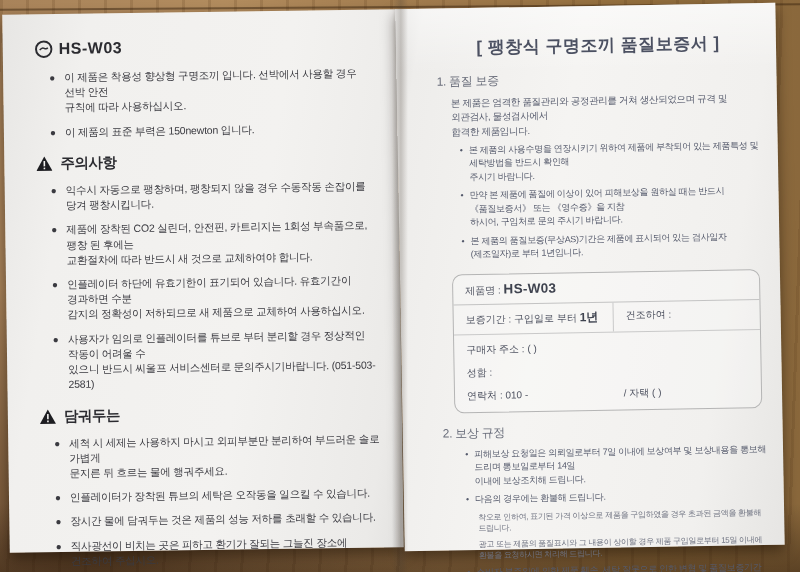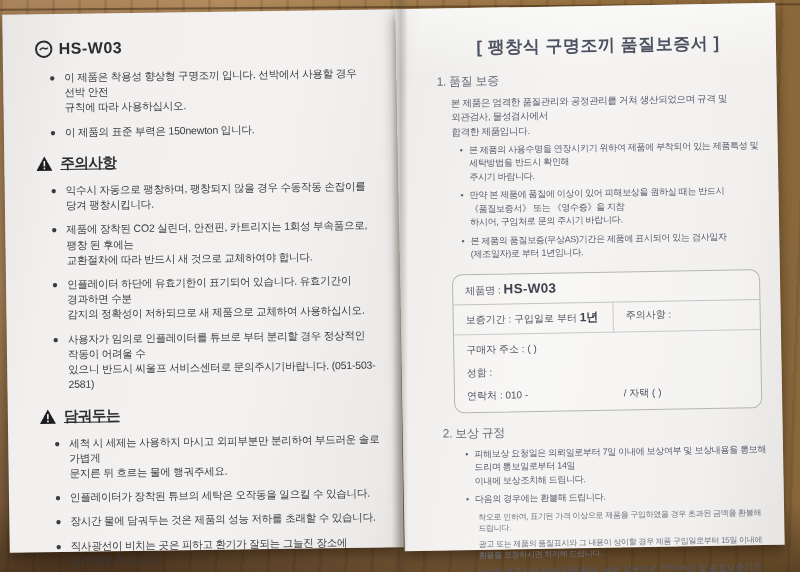--- a/index.html
+++ b/index.html
@@ -38,21 +38,21 @@
 
   
   .lp-title{display:flex;align-items:center;gap:6px;margin-bottom:12px;}
   .lp-title .brandmark{width:18px;height:18px;}
   .lp-title .t{font-size:16px;font-weight:bold;color:#2c2c31;letter-spacing:.5px;}
   .bullet{display:flex;gap:9px;margin:0 0 9px 14px;}
   .bullet .dot{font-size:10px;line-height:1.5;color:#3a3a40;}
   .btxt{font-size:10.5px;line-height:1.45;letter-spacing:-.2px;white-space:pre-line;word-break:keep-all;}
   .sec-head{display:flex;align-items:center;gap:8px;margin:14px 0 10px 0;}
   .sec-head .warn{width:16px;height:15px;}
-  .sec-head .t{font-size:14.5px;font-weight:bold;color:#2b2b30;letter-spacing:-.5px;text-decoration:underline;}
+  .sec-head .t{font-size:14.5px;font-weight:bold;color:#2b2b30;letter-spacing:-.5px;}
 
   
   .rp-title{text-align:center;font-size:17px;font-weight:bold;color:#4c5162;letter-spacing:.5px;margin:6px 0 14px 0;}
   .rp-h{font-size:12px;color:#6b6f7c;letter-spacing:-.3px;margin:8px 0 6px 0;}
   .rp-intro{font-size:9.5px;line-height:1.5;letter-spacing:-.3px;white-space:pre-line;word-break:keep-all;margin-left:14px;color:#555a6c;}
   .rbullet{display:flex;gap:6px;margin:5px 0 0 22px;color:#555a6c;}
   .rbullet .dot{font-size:9px;line-height:1.4;}
   .rtxt{font-size:9px;line-height:1.5;letter-spacing:-.3px;white-space:pre-line;word-break:keep-all;}
   .fineprint{font-size:8px;color:#6e7280;letter-spacing:-.3px;margin:5px 0 0 34px;white-space:pre-line;}
   .card{border:1px solid #b5b5b5;border-radius:10px;margin:12px 4px 12px 12px;background:rgba(255,255,255,.25);}
@@ -176,21 +176,21 @@
       <div class="card-row1">
         <span>제품명 :</span>
         <span class="big">HS-W03</span>
       </div>
       <div class="card-row2">
         <div class="cell c1">
           <span>보증기간 : 구입일로 부터</span>
           <span class="big">1년</span>
         </div>
         <div class="cell c2">
-          <span>주의사항 :</span>
+          <span>건조하여 :</span>
         </div>
       </div>
       <div class="card-rows">
         <div class="line">구매자 주소 : (                    )</div>
         <div class="line">성함 :</div>
         <div class="line">
           <span>연락처 : 010 -</span>
           <span style="display:inline-block;width:90px;"></span>
           <span>/ 자택 (      )</span>
         </div>

